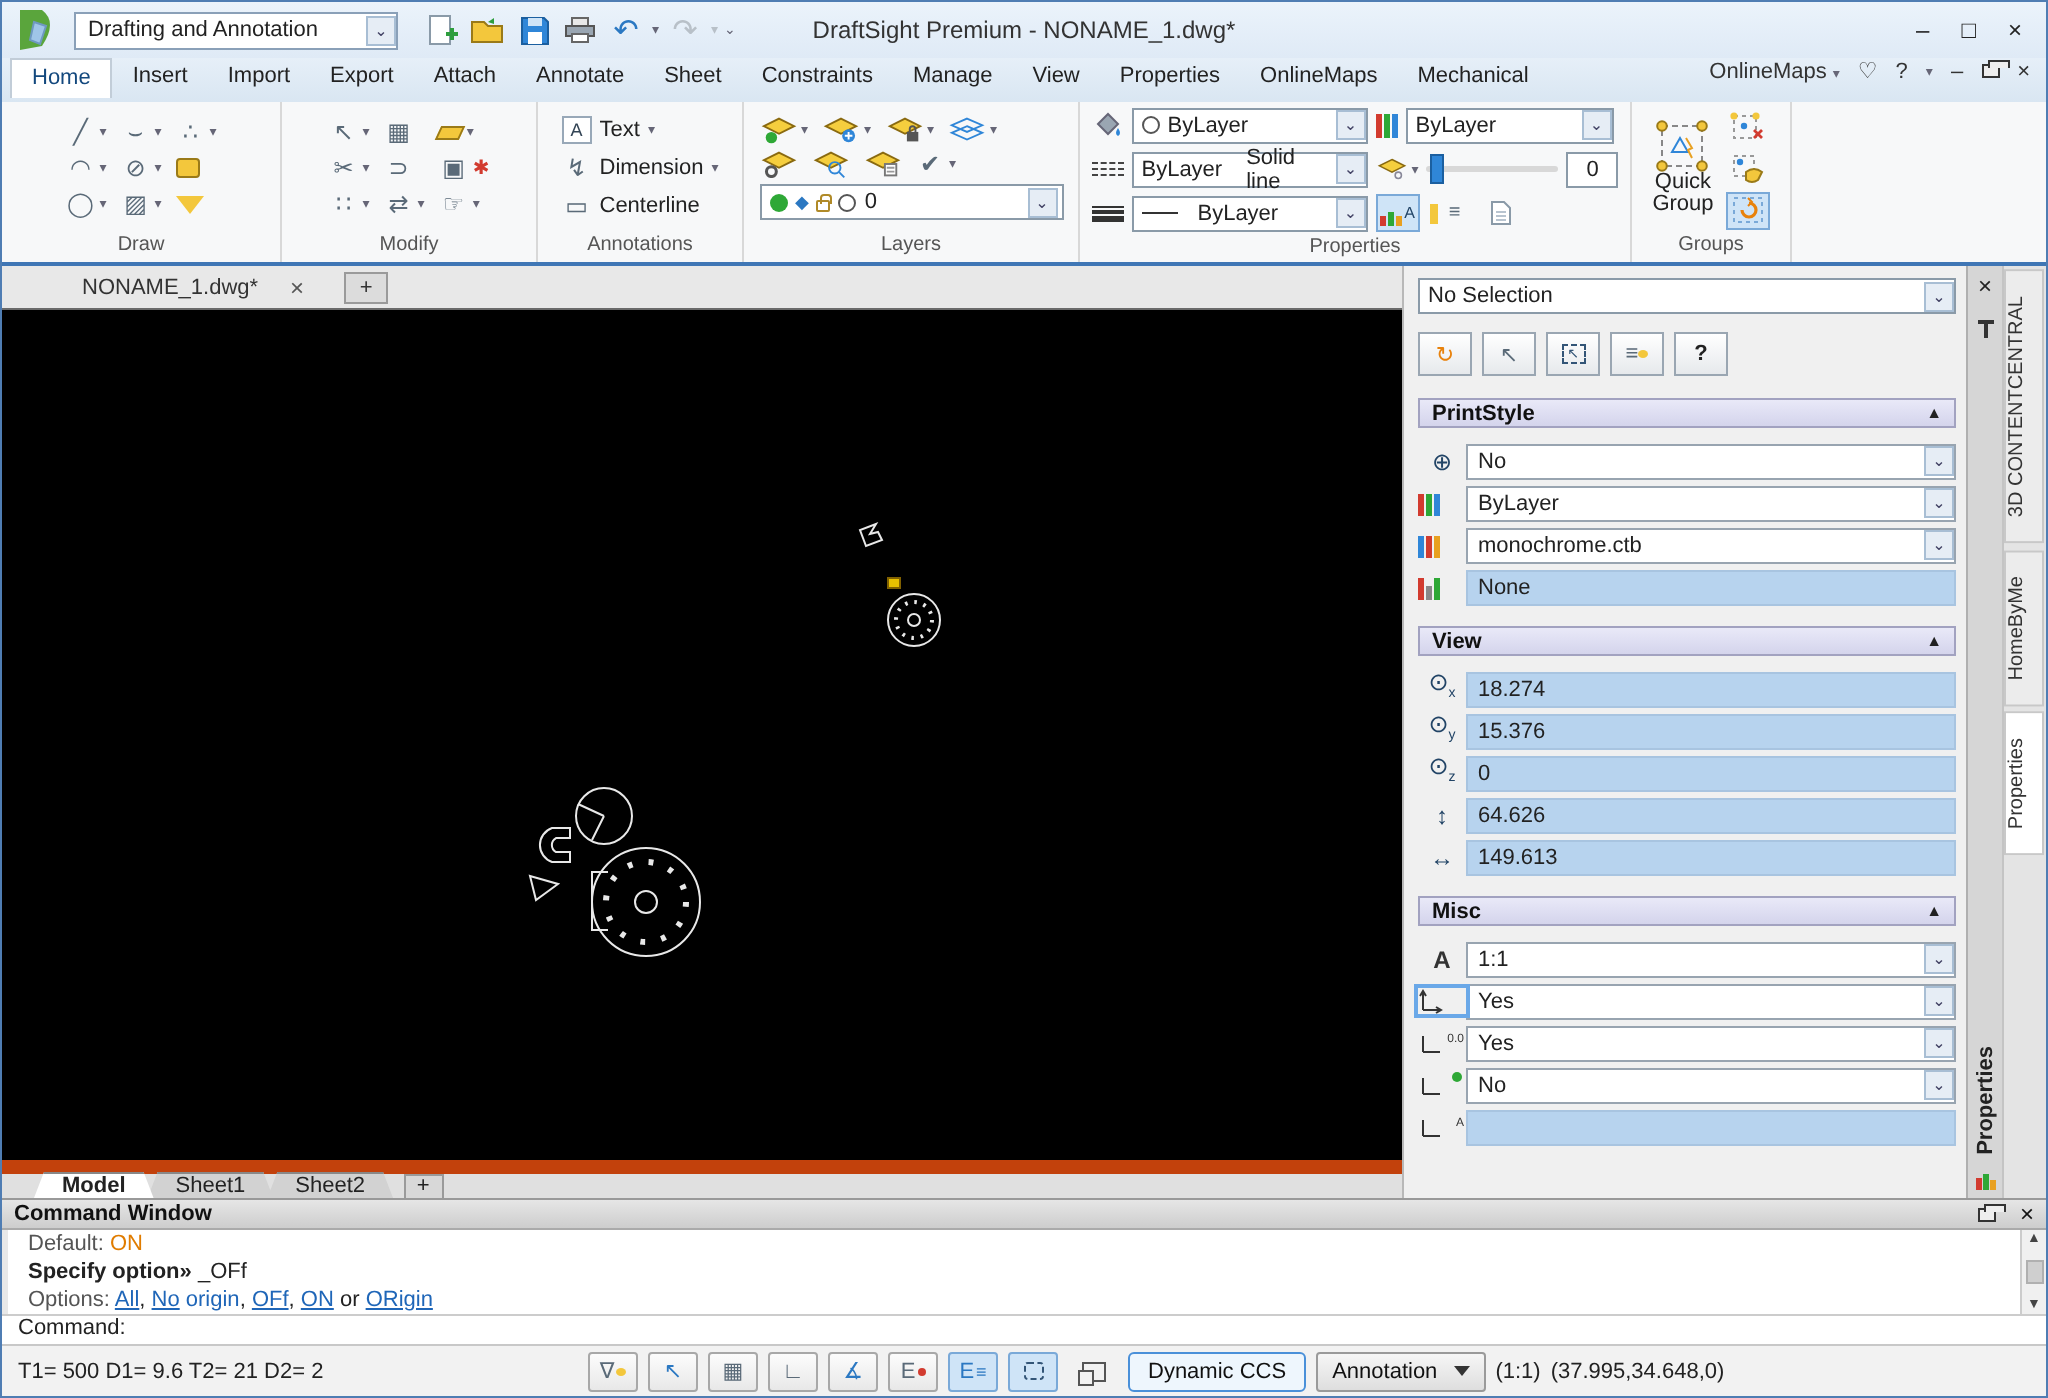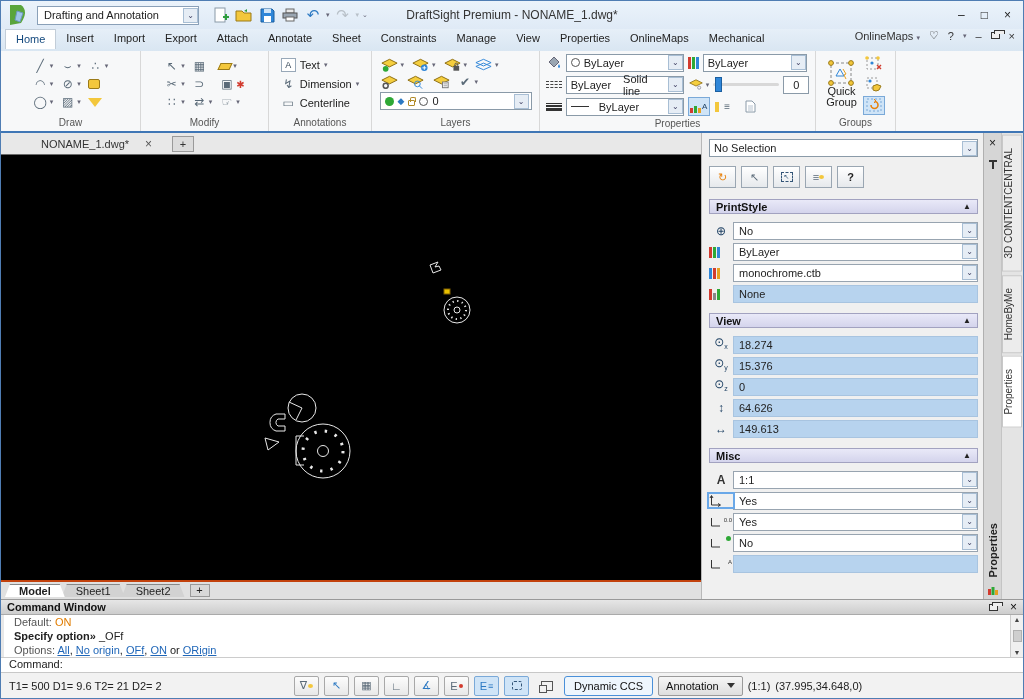--- a/index.html
+++ b/index.html
@@ -68,21 +68,21 @@
   .qg{display:flex;flex-direction:column;align-items:center;line-height:11px;}
   .gcol{display:flex;flex-direction:column;gap:2px;align-items:center;}
 
   
   .middle{height:466px;display:flex;}
   .leftcol{width:700px;display:flex;flex-direction:column;}
   .doctabs{height:22px;background:#e8e8e8;border-bottom:1px solid #6a6a6a;display:flex;align-items:flex-end;padding-left:30px;}
   .dtab{height:20px;display:flex;align-items:center;gap:16px;padding:0 10px;color:#333;}
   .daddbox{width:22px;height:16px;background:#dcdcdc;border:1px solid #9a9a9a;text-align:center;line-height:14px;margin:0 0 2px 10px;color:#333;}
   .canvas{height:425px;background:#000;position:relative;}
-  .sheetbar{height:19px;background:#e0e0e0;border-top:2px solid #c2410c;display:flex;align-items:center;padding-left:4px;}
+  .sheetbar{height:19px;background:#e0e0e0;border-top:7px solid #c2410c;display:flex;align-items:flex-end;padding-left:16px;}
   .sht{padding:0 14px;display:flex;align-items:center;background:#d2d2d2;color:#222;clip-path:polygon(5px 0,calc(100% - 5px) 0,100% 100%,0 100%);margin-right:-3px;border-top:1px solid #888;}
   .sht.active{background:#fff;font-weight:bold;z-index:1;}
   .saddbox{width:20px;height:13px;background:#d8d8d8;border:1px solid #9a9a9a;align-self:center;text-align:center;line-height:11px;margin-left:8px;}
 
   
   .rightcol{flex:1;display:flex;background:#e9e9e9;}
   .palette{flex:1;background:#f0f0f0;border-left:1px solid #b8b8b8;padding:6px 5px 0 7px;display:flex;flex-direction:column;}
   .pbtns{display:flex;gap:5px;margin:9px 0 4px;}
   .pbtn{width:27px;height:22px;border:1px solid #9aa6b2;background:linear-gradient(#ffffff,#e6e9ec);display:flex;align-items:center;justify-content:center;font-size:11px;}
   .dashedbox{width:12px;height:10px;border:1px dashed #357;display:flex;align-items:center;justify-content:center;font-size:7px;color:#357;}

